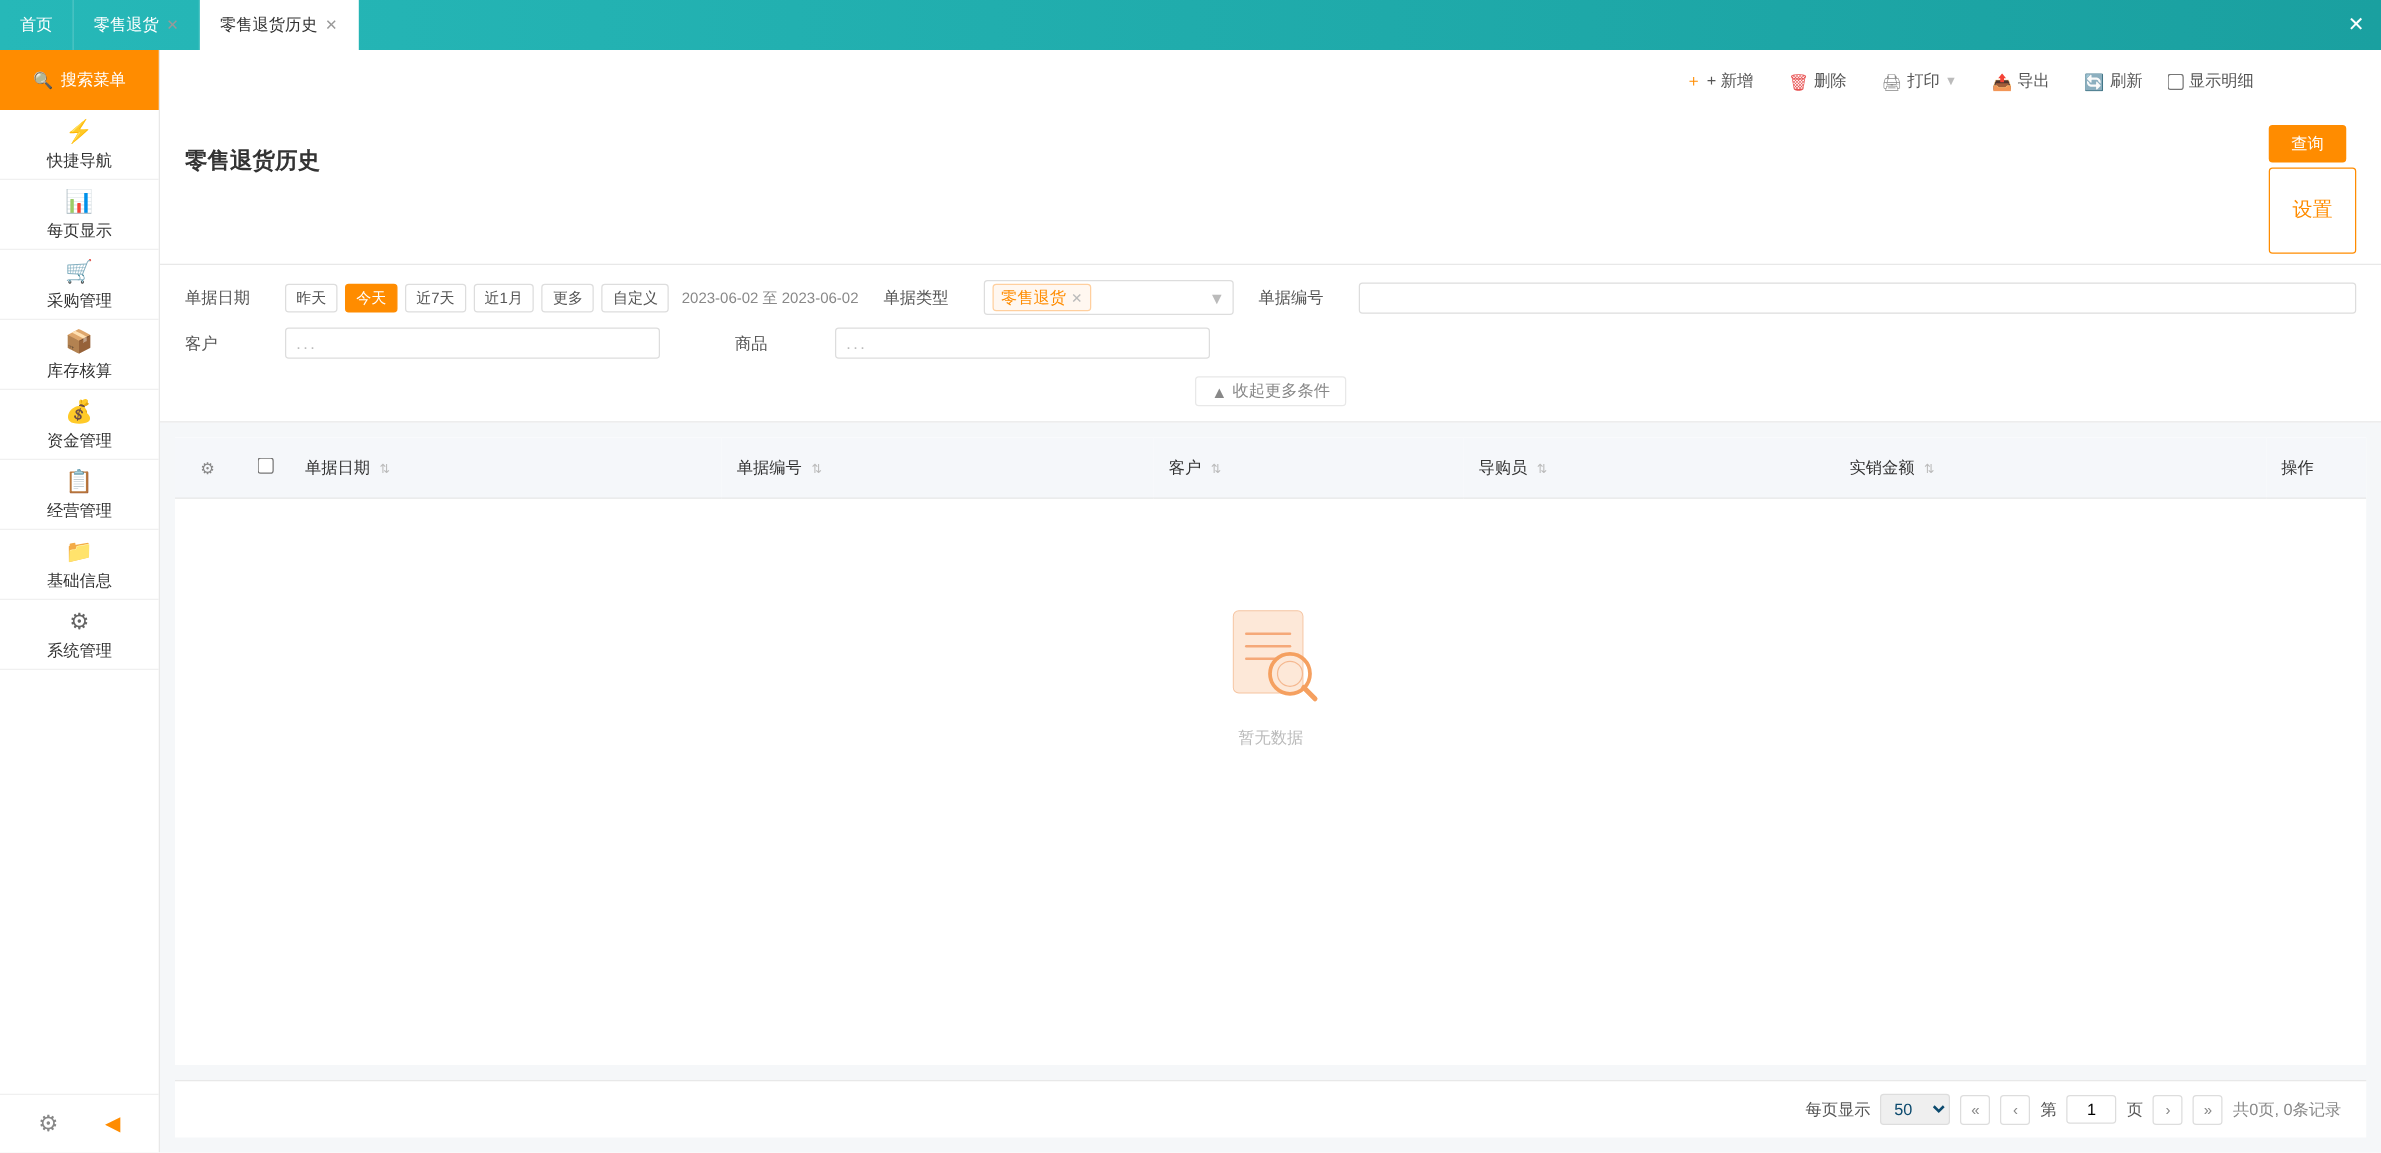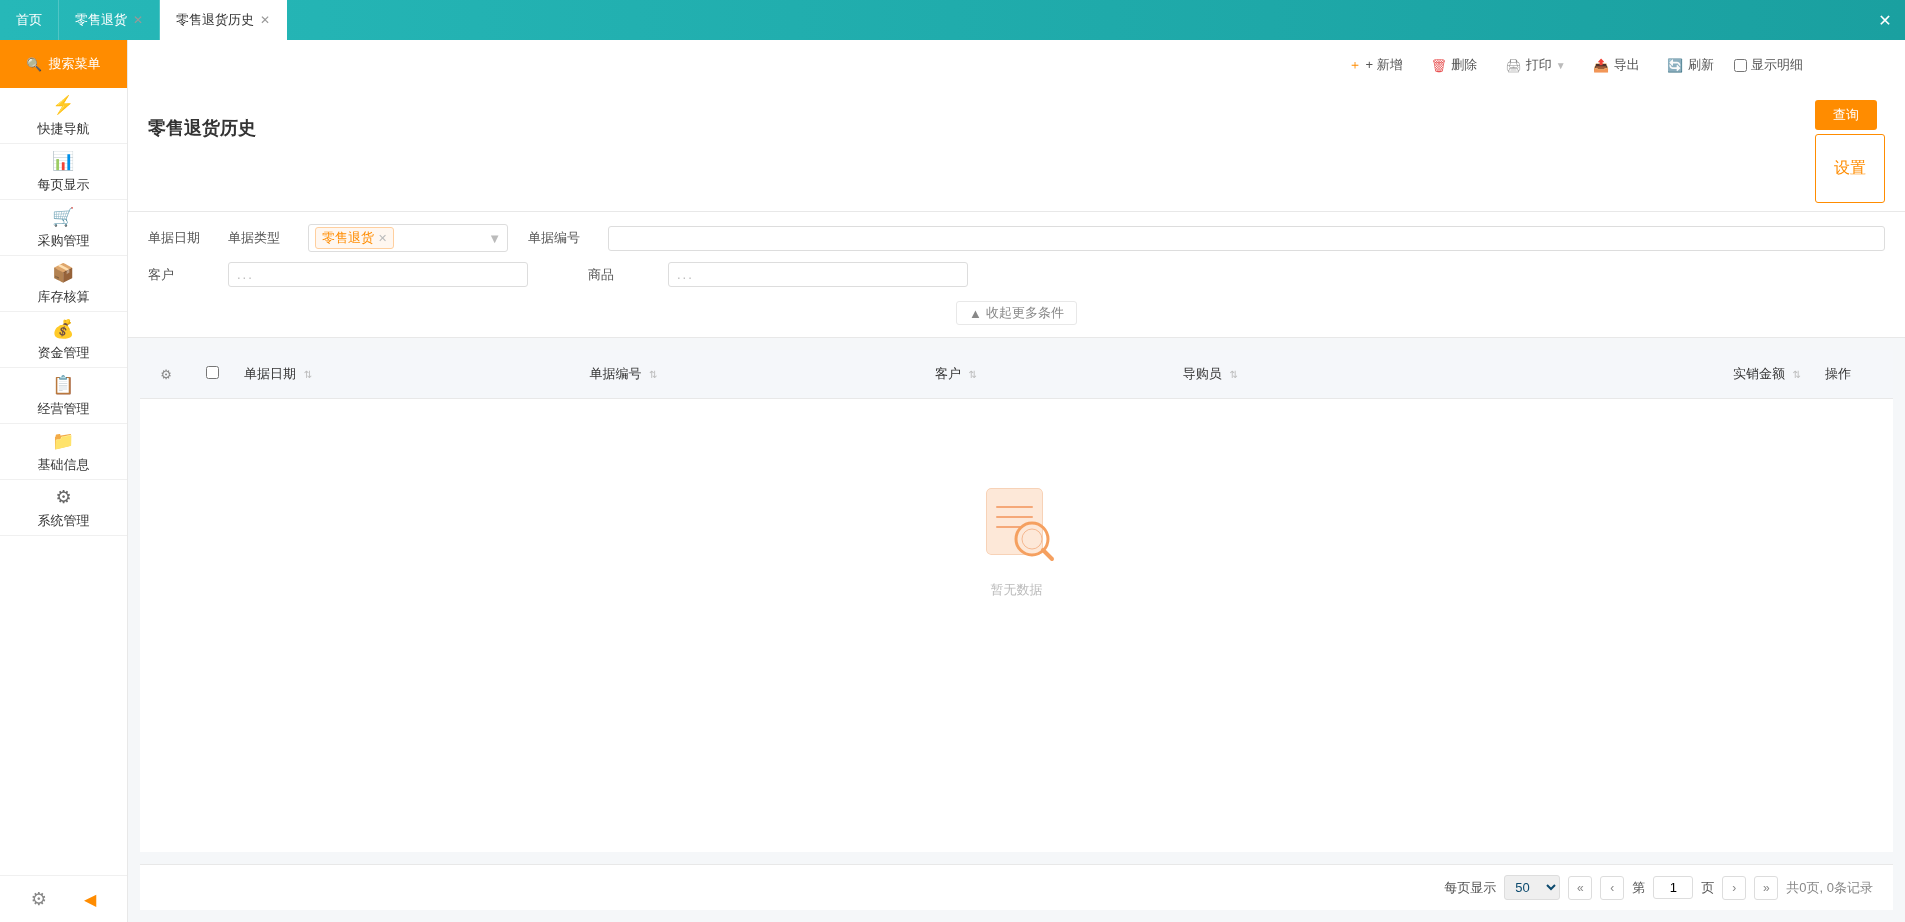--- a/index.html
+++ b/index.html
@@ -280,21 +280,21 @@
     .settings-icon-btn {
       width: 28px;
       height: 28px;
       display: flex;
       align-items: center;
       justify-content: center;
       cursor: pointer;
       color: #888;
     }
     .th-checkbox { width: 40px; text-align: center; }
-    .th-amount { text-align: right; }
+    .th-amount { text-align: left; }
 
     
     .empty-state {
       display: flex;
       flex-direction: column;
       align-items: center;
       justify-content: center;
       padding: 80px 0;
       color: #bbb;
       font-size: 13px;
@@ -456,20 +456,29 @@
           <button class="btn-query">查询</button>
           <button class="btn-settings">设置</button>
         </div>
       </div>
     </div>
 
     <div class="filter-area">
       <div class="filter-row">
 
         <span class="filter-label">单据日期</span>
+        <div class="date-filters">
+          <button class="date-btn">昨天</button>
+          <button class="date-btn active">今天</button>
+          <button class="date-btn">近7天</button>
+          <button class="date-btn">近1月</button>
+          <button class="date-btn">更多</button>
+          <button class="date-btn">自定义</button>
+          <span class="date-range">2023-06-02 至 2023-06-02</span>
+        </div>
 
         <span class="filter-label">单据类型</span>
         <div class="filter-select-container">
           <div class="filter-tag">
             <span>零售退货</span>
             <span class="tag-close">✕</span>
           </div>
           <span class="filter-select-arrow">▼</span>
         </div>
 

